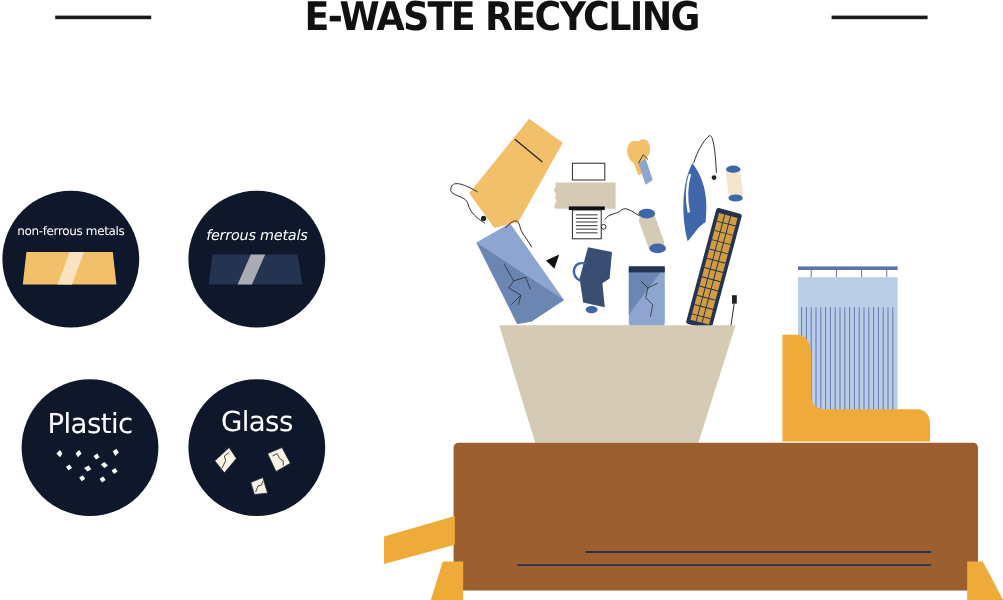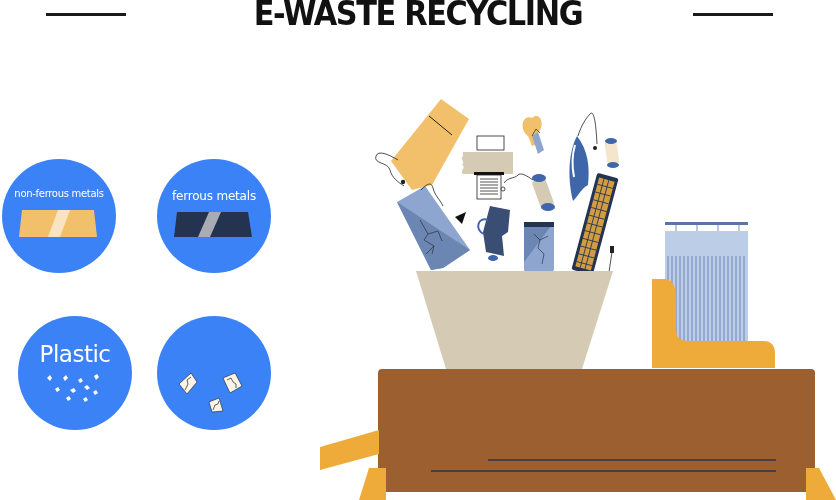--- a/index.html
+++ b/index.html
@@ -11,28 +11,28 @@
       font-family: "DejaVu Sans", sans-serif; font-weight: bold;
       font-size: 33px; letter-spacing: -1.5px; color: #111; transform: scaleX(0.92);
       line-height: 44px;
     }
     .title-rule { position: absolute; top: 13px; width: 80px; height: 3px; background: #1a1a1a; }
     .title-rule.left { left: 46px; }
     .title-rule.right { left: 693px; }
 
     .badge {
       position: absolute; width: 114px; height: 114px; border-radius: 50%;
-      background: #3b82f6;
+      background: #0f172a;
     }
     .badge-label {
       position: absolute; left: 0; width: 100%; text-align: center; color: #ffffff;
       font-family: "DejaVu Sans", sans-serif;
     }
     .badge-label.small { font-size: 10px; top: 29px; letter-spacing: -0.3px; }
-    .badge-label.medium { font-size: 12px; top: 30px; letter-spacing: -0.2px; }
+    .badge-label.medium { font-size: 12px; top: 30px; letter-spacing: -0.2px; font-style: italic; }
     .badge-label.large { font-size: 23px; top: 25px; letter-spacing: -0.5px; }
 
     svg.scene { position: absolute; left: 0; top: 0; }
   </style>
 </head>
 <body>
 
 <div class="title-rule left"></div>
 <div class="title">E-WASTE RECYCLING</div>
 <div class="title-rule right"></div>
@@ -65,20 +65,21 @@
       <path d="M52,74 l4,-2 l2,3 l-3,2z"></path>
       <path d="M66,71 l3,-2 l3,3 l-3,2z"></path>
       <path d="M75,76 l3,-2 l2,3 l-3,2z"></path>
       <path d="M48,82 l3,-2 l2,3 l-3,2z"></path>
       <path d="M65,83 l3,-2 l2,3 l-3,2z"></path>
     </g>
   </svg>
 </div>
 
 <div class="badge" style="left:157px; top:316px;">
+  <div class="badge-label large" style="top:23px;">Glass</div>
   <svg width="114" height="114" style="position:absolute;left:0;top:0;">
     <g fill="#faf4e8" stroke="#222" stroke-width="0.6">
       <polygon points="22,68 34,57 40,66 30,78"></polygon>
       <polygon points="66,62 78,57 85,70 73,77"></polygon>
       <polygon points="52,86 62,82 66,95 55,96"></polygon>
     </g>
     <g fill="none" stroke="#222" stroke-width="0.7">
       <path d="M28,74 l3,-6 l-1,-4 l4,-3"></path>
       <path d="M70,64 l4,-2 l2,4 l3,2 l0,4"></path>
       <path d="M56,94 l2,-5 l3,-1 l1,-3"></path>

